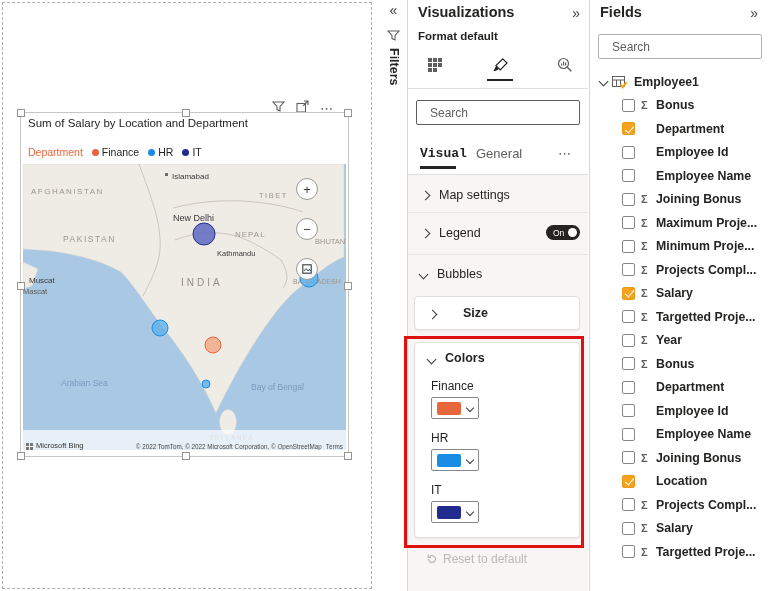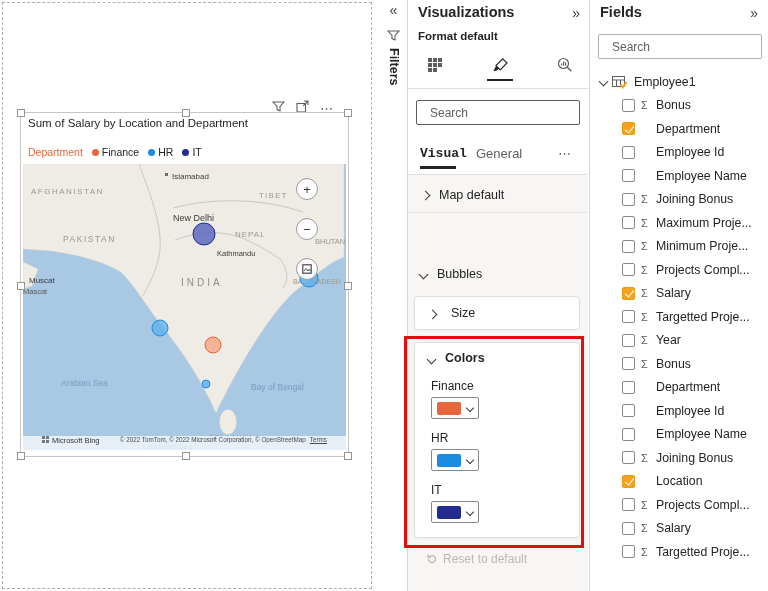--- a/index.html
+++ b/index.html
@@ -15,22 +15,22 @@
   .vis-toolbar{position:absolute;left:272px;top:99px;display:flex;gap:11px;align-items:center;color:#605e5c;}
   .vis-title{position:absolute;left:7px;top:4px;font-size:11.5px;color:#252423;white-space:nowrap;}
   .legend{position:absolute;left:7px;top:33px;display:flex;align-items:center;gap:9px;font-size:10.5px;color:#252423;}
   .legend .dot{width:7px;height:7px;border-radius:50%;display:inline-block;margin-right:3px;}
   .legend .li{display:flex;align-items:center;}
   .map{position:absolute;left:2px;top:51px;width:323px;height:286px;overflow:hidden;}
   .map svg{display:block;}
   .zoomctl{position:absolute;width:22px;height:22px;border-radius:50%;
     background:rgba(255,255,255,.9);border:1px solid #9d9b99;display:flex;
     align-items:center;justify-content:center;font-size:13px;color:#3b3a39;box-sizing:border-box;}
-  .attrib{position:absolute;left:0;right:0;bottom:0;height:14px;background:rgba(255,255,255,.72);
-    display:flex;align-items:flex-start;padding:0 19px;font-size:6.3px;color:#4a4a4a;white-space:nowrap;}
+  .attrib{position:absolute;left:0;right:0;bottom:0;height:20px;background:rgba(255,255,255,.72);
+    display:flex;align-items:flex-end;padding:0 3px;font-size:6.3px;color:#4a4a4a;white-space:nowrap;}
   .mslogo{display:inline-grid;grid-template-columns:3px 3px;grid-gap:1px;margin-right:3px;}
   .mslogo i{width:3px;height:3px;background:#777;display:block;}
   .brand{font-size:7.5px;color:#333;margin-right:6px;}
   .copyr{margin-left:auto;overflow:hidden;}
   .terms{text-decoration:underline;margin-left:4px;}
   
   .vdiv{position:absolute;top:0;bottom:0;width:1px;background:#d8d6d4;}
   
   .filters-strip{position:absolute;left:380px;top:0;width:27px;height:591px;background:#fff;}
   .fs-expand{position:absolute;left:0;right:0;top:2px;text-align:center;font-size:14px;color:#3b3a39;cursor:pointer;}
@@ -70,21 +70,21 @@
     padding:0 5px;box-sizing:border-box;cursor:pointer;}
   .swatch{width:24px;height:13px;border-radius:2px;}
   .dd .chev{width:5px;height:5px;}
   .reset-row{position:absolute;left:18px;top:552px;display:flex;align-items:center;gap:5px;
     font-size:12px;color:#bbb9b7;}
   .hl-rect{position:absolute;left:404px;top:336px;width:180px;height:212px;
     border:3px solid #e01010;z-index:60;pointer-events:none;box-sizing:border-box;}
   
   .fields-pane{position:absolute;left:592px;top:0;width:176px;height:591px;background:#fff;}
   #fields-tree{position:absolute;left:6px;top:70px;width:168px;}
-  .frow{height:23.5px;display:flex;align-items:center;font-size:12.3px;color:#252423;cursor:pointer;}
+  .frow{height:23.5px;display:flex;align-items:center;font-size:12.3px;color:#252423;cursor:pointer;font-weight:bold;}
   .frow.table .tname{margin-left:6px;}
   .frow.table .chev{margin:0 4px 0 2px;}
   .frow.field{padding-left:24px;}
   .cb{width:13px;height:13px;border:1px solid #8a8886;border-radius:2px;background:#fff;
     position:relative;flex:0 0 auto;box-sizing:border-box;}
   .cb.on{background:#f6a21d;border-color:#e79a14;}
   .cb.on::after{content:"";position:absolute;left:3.5px;top:0.5px;width:4px;height:8px;
     border-right:1.6px solid #fff;border-bottom:1.6px solid #fff;transform:rotate(40deg);}
   .sigma{width:15px;padding-left:6px;color:#605e5c;font-size:11px;flex:0 0 auto;}
   .flabel{white-space:nowrap;overflow:hidden;}
@@ -264,30 +264,38 @@
 
     <div class="tab active" style="left:12px;font-family:Liberation Mono, monospace;">Visual</div>
     <div class="tab-underline" style="left:12px;width:36px;"></div>
     <div class="tab" style="left:68px;">General</div>
     <div class="tab" style="left:150px;letter-spacing:1px;">⋯</div>
     <div class="hdiv" style="top:174px;"></div>
 
     <div class="sec-area">
       <div class="sec" style="top:3px;height:34px;">
         <span class="chev r" style="margin:0 10px 0 14px;"></span>
-        <span class="sec-label">Map default</span>
+        <span class="sec-label">Map settings</span>
+      </div>
+      <div class="sec" style="top:37px;height:42px;">
+        <span class="chev r" style="margin:0 10px 0 14px;"></span>
+        <span class="sec-label">Legend</span>
+        <span class="toggle" style="right:8px;top:13px;position:absolute;">
+          <span class="tlabel">On</span>
+          <span class="knob"></span>
+        </span>
       </div>
       <div class="sec" style="top:79px;height:40px;border-bottom:none;">
         <span class="chev" style="margin:0 10px 0 12px;"></span>
         <span class="sec-label">Bubbles</span>
       </div>
 
       <div class="card" style="top:121px;height:34px;">
         <span class="chev r" style="position:absolute;left:14px;top:14px;"></span>
-        <span class="sec-label" style="position:absolute;left:36px;top:9px;font-weight:400;">Size</span>
+        <span class="sec-label" style="position:absolute;left:48px;top:9px;font-weight:700;">Size</span>
       </div>
 
       <div class="card" style="top:167px;height:196px;">
         <span class="chev" style="position:absolute;left:13px;top:13px;"></span>
         <span class="sec-label" style="position:absolute;left:30px;top:8px;font-weight:600;">Colors</span>
 
         <span class="clabel" style="top:36px;">Finance</span>
         <div class="dd" style="top:54px;">
           <span class="swatch" style="background: rgb(232, 102, 60);"></span>
           <span class="chev"></span>

